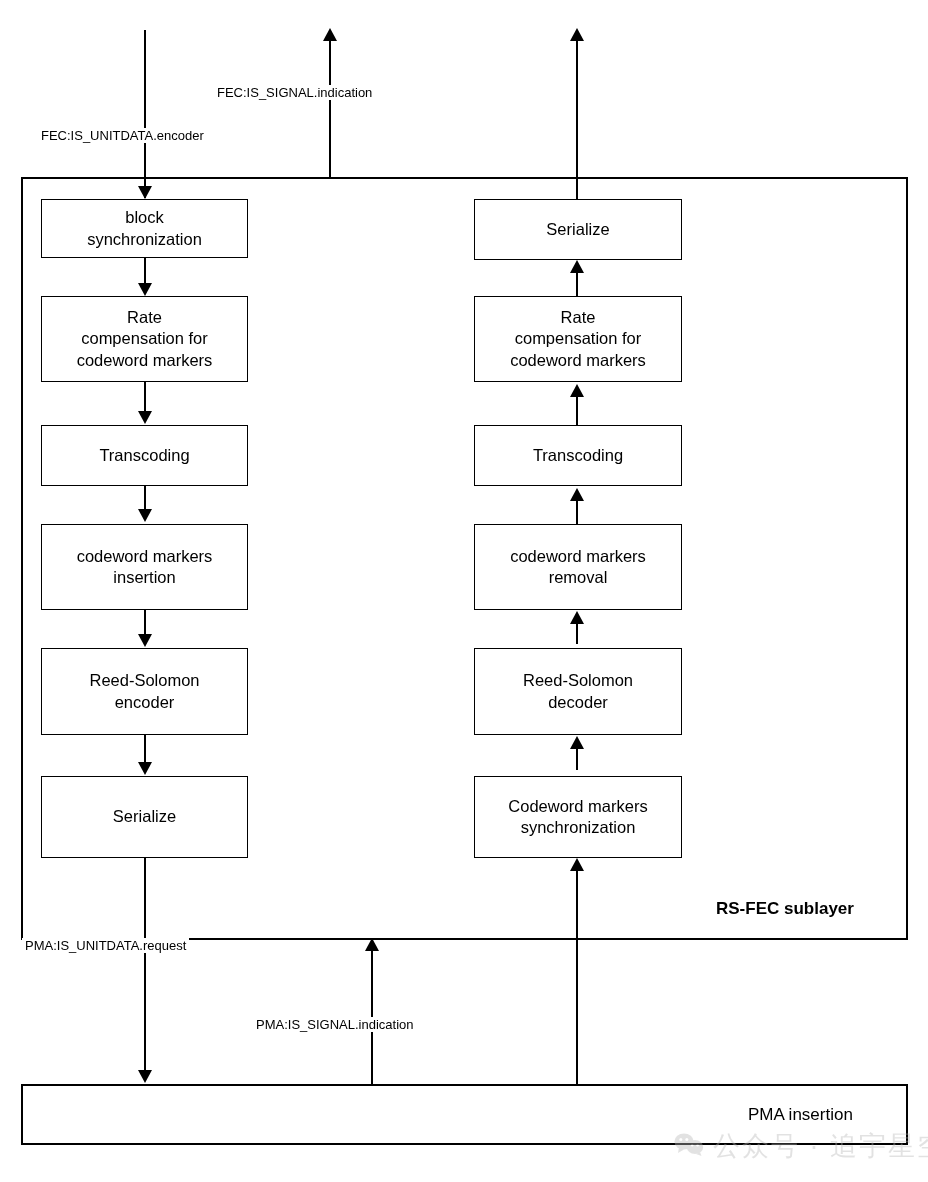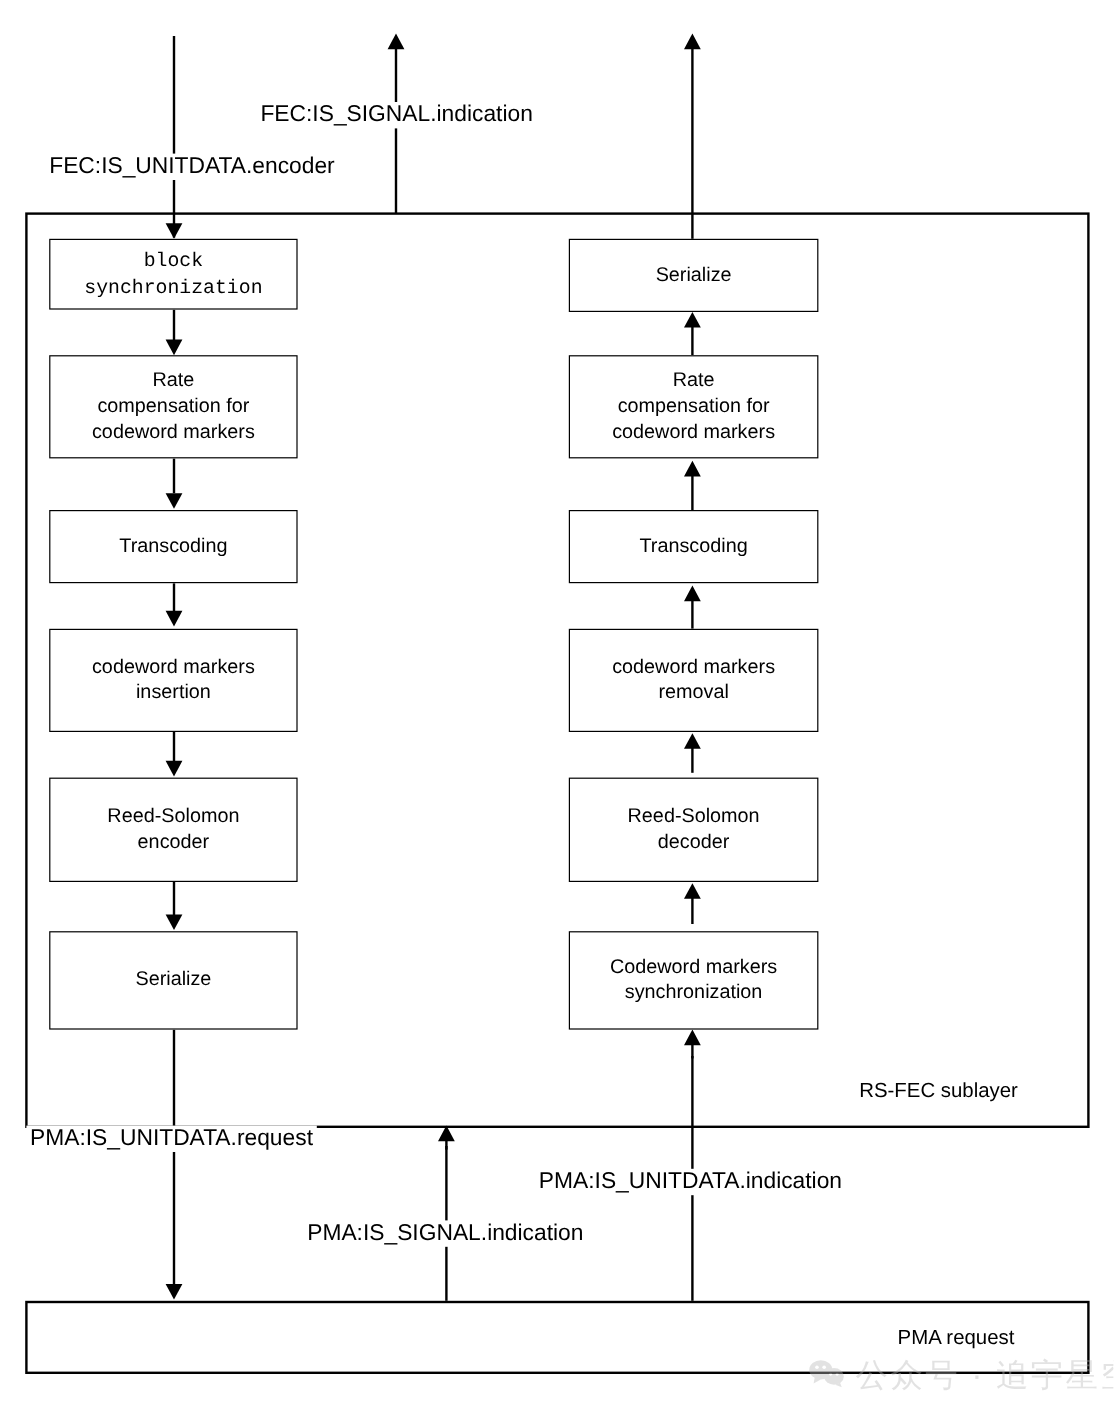--- a/index.html
+++ b/index.html
@@ -61,21 +61,21 @@
     border-right: 7px solid transparent;
     border-bottom: 13px solid #000000;
   }
   .arrow-down {
     border-left: 7px solid transparent;
     border-right: 7px solid transparent;
     border-top: 13px solid #000000;
   }
   .sig-label {
     position: absolute;
-    font-size: 19px;
+    font-size: 13px;
     color: #000000;
     white-space: nowrap;
     z-index: 4;
     background: #ffffff;
     padding: 0 3px;
   }
   .watermark {
     position: absolute;
     display: flex;
     align-items: center;
@@ -103,42 +103,42 @@
   <div class="conn" style="left:329px; top:40px; height:138px;"></div>
   <div class="arrowhead arrow-up" style="left:323px; top:28px;"></div>
 
   <div class="conn" style="left:576px; top:40px; height:160px;"></div>
   <div class="arrowhead arrow-up" style="left:570px; top:28px;"></div>
 
   <div class="sig-label" style="left:214px; top:85px;">FEC:IS_SIGNAL.indication</div>
   <div class="sig-label" style="left:38px; top:128px;">FEC:IS_UNITDATA.encoder</div>
 
   <div class="layer-box" style="left:21px; top:177px; width:887px; height:763px;"></div>
-  <div class="layer-label" style="left:716px; top:899px;">RS-FEC sublayer</div>
+  <div class="layer-label" style="left:716px; top:899px;font-weight:bold;">RS-FEC sublayer</div>
 
   <div class="conn" style="left:144px; top:258px; height:28px;"></div>
   <div class="arrowhead arrow-down" style="left:138px; top:283px;"></div>
 
   <div class="conn" style="left:144px; top:382px; height:29px;"></div>
   <div class="arrowhead arrow-down" style="left:138px; top:411px;"></div>
 
   <div class="conn" style="left:144px; top:486px; height:25px;"></div>
   <div class="arrowhead arrow-down" style="left:138px; top:509px;"></div>
 
   <div class="conn" style="left:144px; top:610px; height:26px;"></div>
   <div class="arrowhead arrow-down" style="left:138px; top:634px;"></div>
 
   <div class="conn" style="left:144px; top:735px; height:28px;"></div>
   <div class="arrowhead arrow-down" style="left:138px; top:762px;"></div>
 
   <div class="conn" style="left:144px; top:858px; height:222px;"></div>
   <div class="arrowhead arrow-down" style="left:138px; top:1070px;"></div>
 
   <div class="pbox" style="left:41px; top:199px; width:207px; height:59px;">
-    <span style="white-space:pre-line;font-family:Liberation Mono, monospace;">block
+    <span style="white-space:pre-line;">block
 synchronization</span>
   </div>
 
   <div class="pbox" style="left:41px; top:296px; width:207px; height:86px;">
     <span style="white-space:pre-line;">Rate
 compensation for
 codeword markers</span>
   </div>
 
   <div class="pbox" style="left:41px; top:425px; width:207px; height:61px;">
@@ -206,25 +206,24 @@
   <div class="pbox" style="left:474px; top:776px; width:208px; height:82px;">
     <span style="white-space:pre-line;">Codeword markers
 synchronization</span>
   </div>
 
   <div class="conn" style="left:371px; top:955px; height:129px;"></div>
   <div class="arrowhead arrow-up" style="left:365px; top:938px;"></div>
   <div class="conn" style="left:371px; top:948px; height:10px;"></div>
 
   <div class="sig-label" style="left:22px; top:938px;">PMA:IS_UNITDATA.request</div>
-  <div class="sig-label" style="left:446px; top:974px;">PMA:IS_UNITDATA.indication</div>
   <div class="sig-label" style="left:253px; top:1017px;">PMA:IS_SIGNAL.indication</div>
 
   <div class="layer-box" style="left:21px; top:1084px; width:887px; height:61px;"></div>
-  <div class="layer-label" style="left:748px; top:1105px;">PMA request</div>
+  <div class="layer-label" style="left:748px; top:1105px;">PMA insertion</div>
 
   <div class="watermark" style="left:674px; top:1128px;">
     <span class="wm-icon">
       <svg width="30" height="24" viewBox="0 0 30 24" xmlns="http://www.w3.org/2000/svg">
         <ellipse cx="10" cy="9.5" rx="9.6" ry="8" fill="#b9b9b9"></ellipse>
         <polygon points="5,15 4,21 10,17.5" fill="#b9b9b9"></polygon>
         <ellipse cx="21" cy="15" rx="8.2" ry="7" fill="#b9b9b9"></ellipse>
         <polygon points="26,20 27.5,24 22,22" fill="#b9b9b9"></polygon>
         <circle cx="6.8" cy="7.4" r="1.5" fill="#ffffff"></circle>
         <circle cx="12.8" cy="7.4" r="1.5" fill="#ffffff"></circle>

